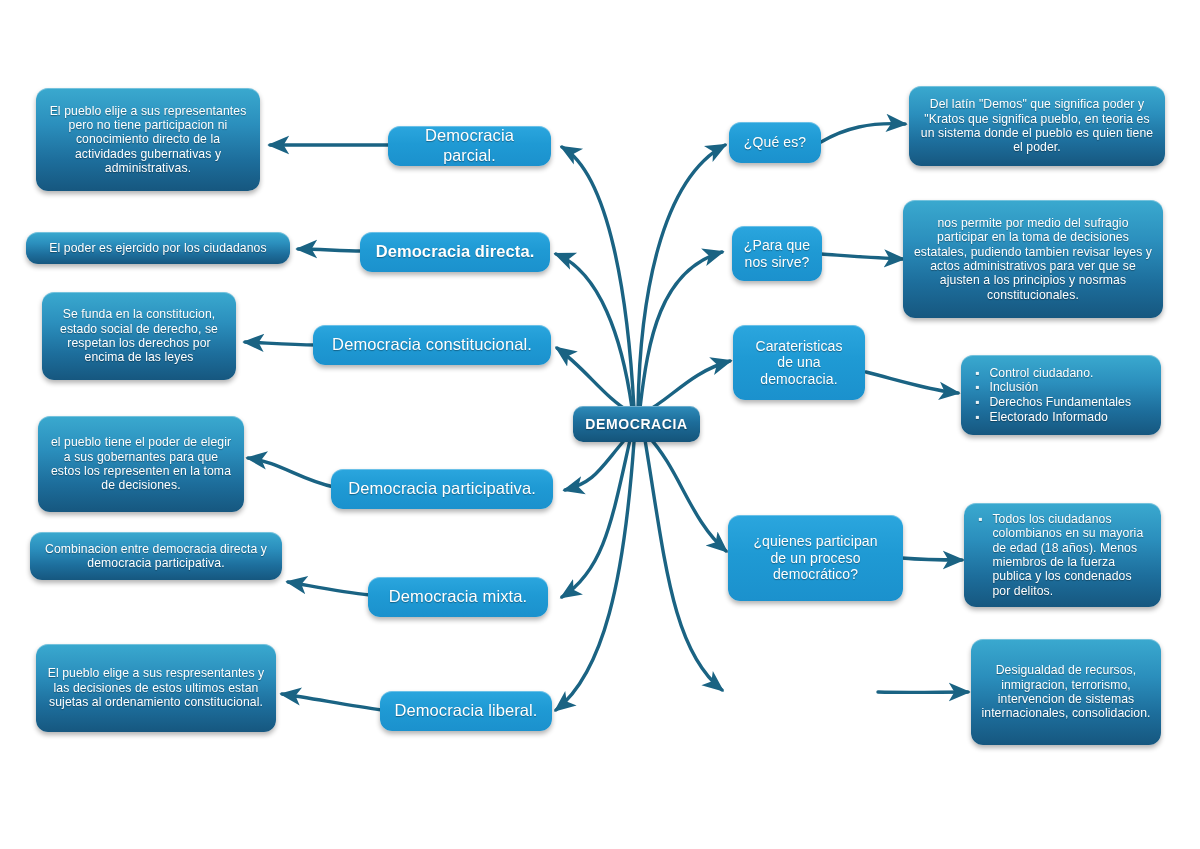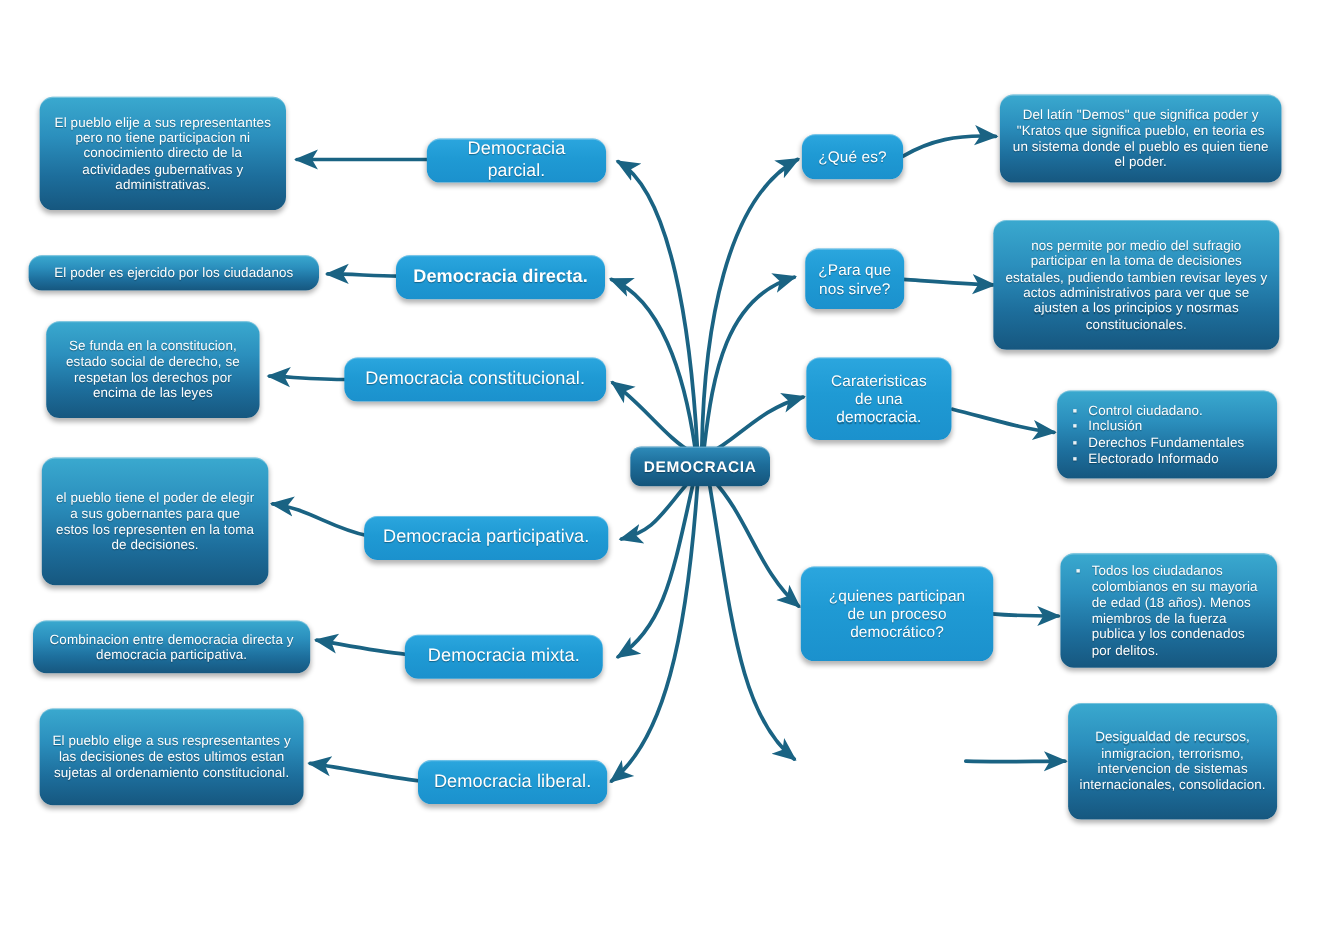--- a/index.html
+++ b/index.html
@@ -210,25 +210,25 @@
   </div>
 
   <div class="node n-deep sz-12" style="left:26px; top:232px; width:264px; height:32px;">
     <span class="inner">El  poder es ejercido por los ciudadanos</span>
   </div>
 
   <div class="node n-deep sz-12" style="left:42px; top:292px; width:194px; height:88px;">
     <span class="inner">Se funda en la constitucion, estado social de derecho, se respetan los derechos por encima de las leyes</span>
   </div>
 
-  <div class="node n-deep sz-12" style="left:38px; top:416px; width:206px; height:116px;">
+  <div class="node n-deep sz-12" style="left:38px; top:416px; width:206px; height:96px;">
     <span class="inner">el pueblo tiene el poder de elegir a sus gobernantes para que estos los representen en la toma de decisiones.</span>
   </div>
 
-  <div class="node n-deep sz-12" style="left:30px; top:564px; width:252px; height:48px;">
+  <div class="node n-deep sz-12" style="left:30px; top:532px; width:252px; height:48px;">
     <span class="inner">Combinacion entre democracia directa y democracia participativa.</span>
   </div>
 
   <div class="node n-deep sz-12" style="left:36px; top:644px; width:240px; height:88px;">
     <span class="inner">El pueblo elige  a sus respresentantes y las decisiones de estos ultimos estan sujetas al ordenamiento constitucional.</span>
   </div>
 
 </div>
 
 </body></html>

